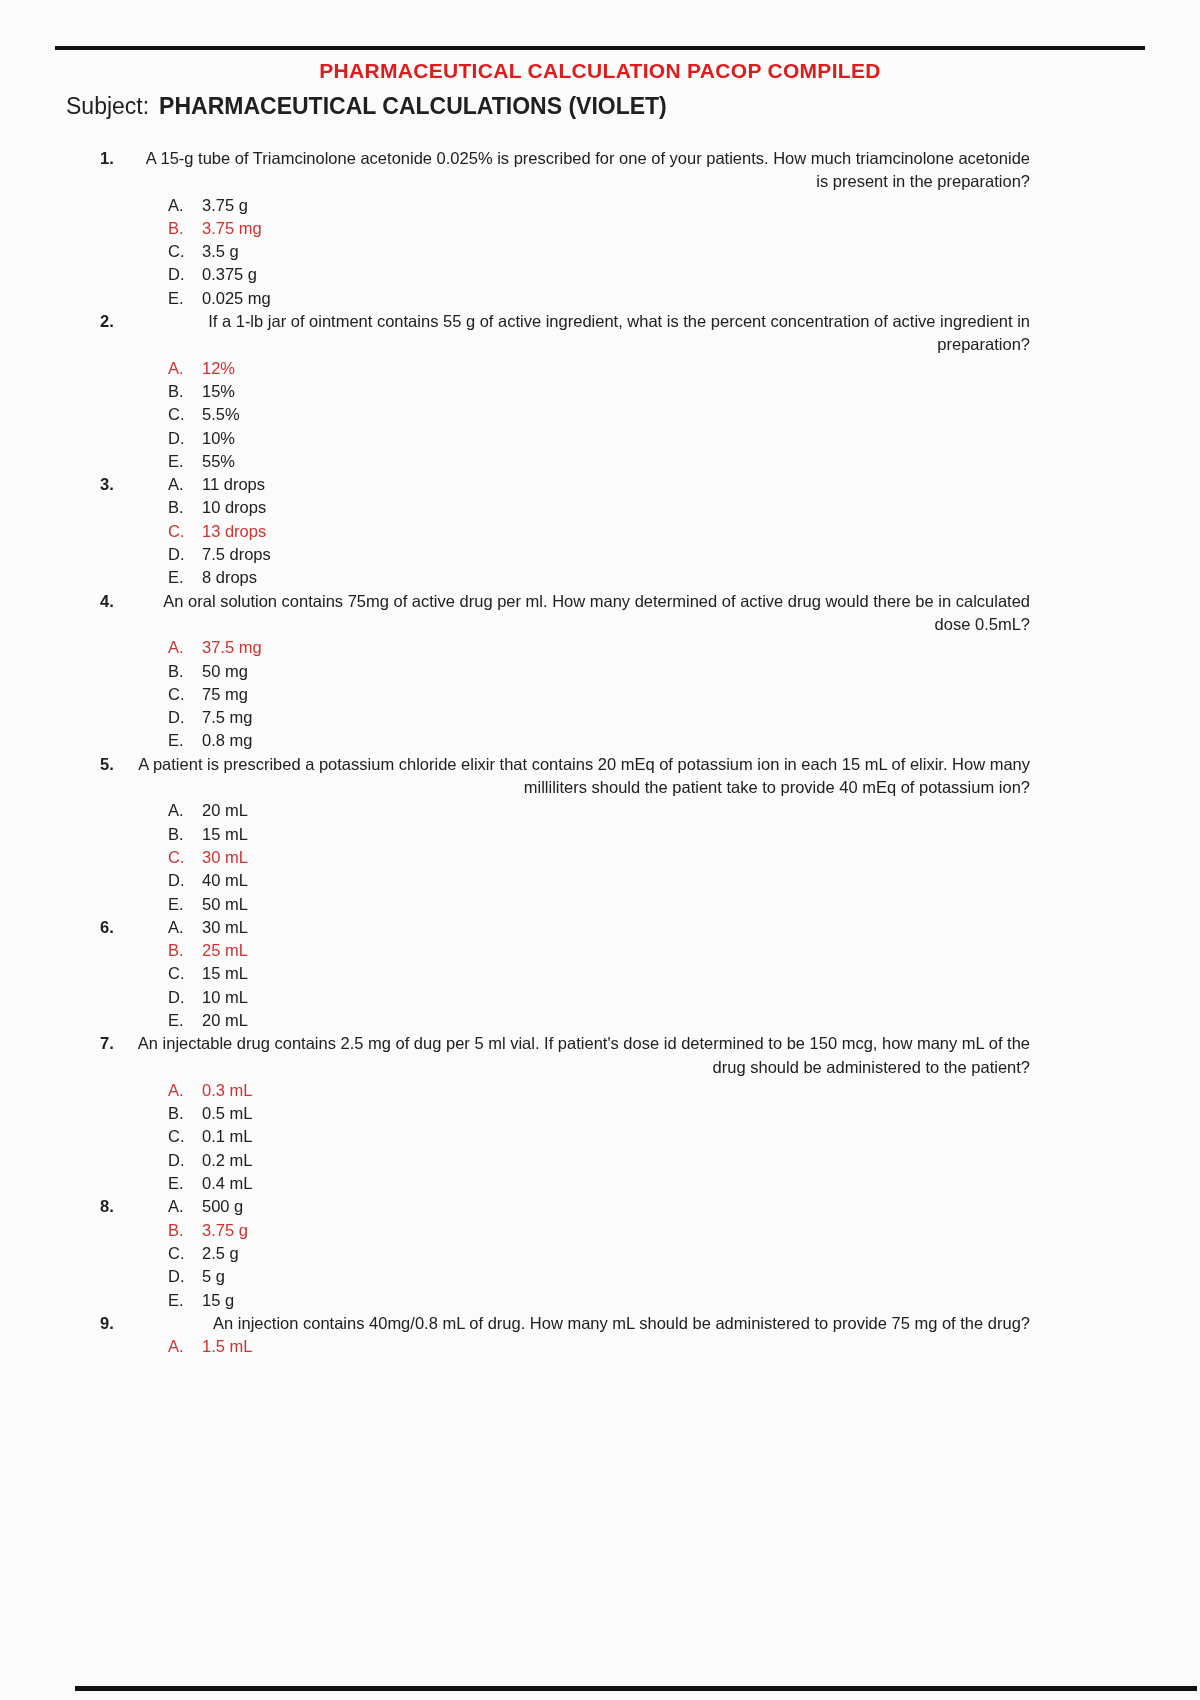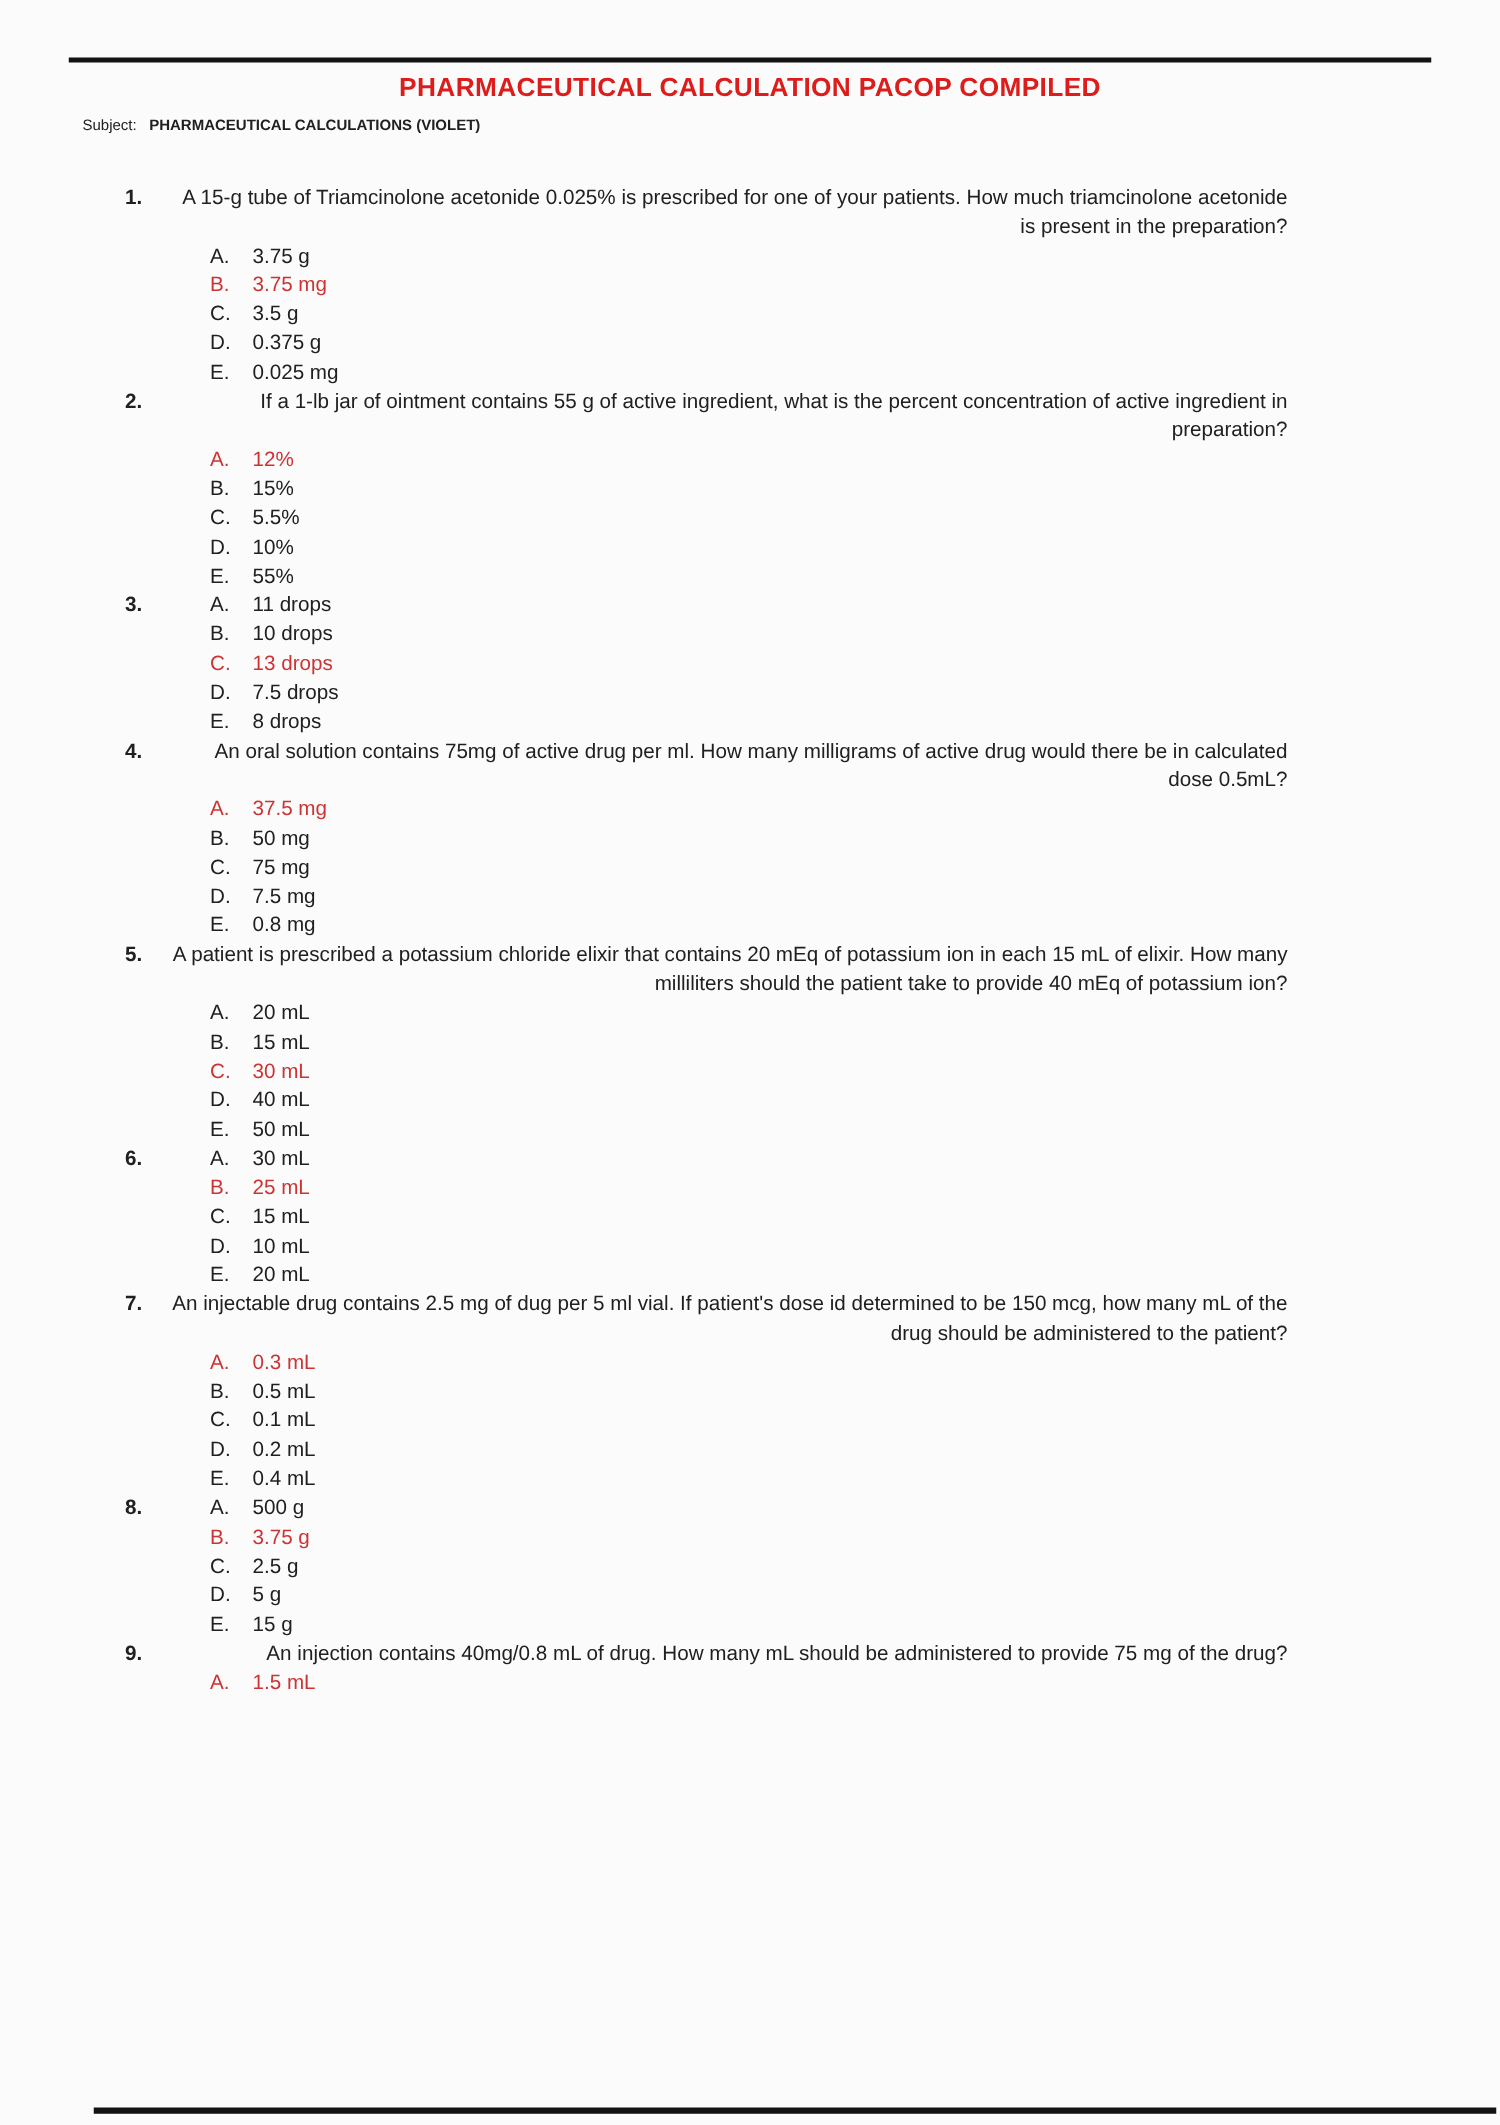--- a/index.html
+++ b/index.html
@@ -24,21 +24,21 @@
     top: 59px; left: 0; width: 100%;
     text-align: center;
     font-size: 21px;
     font-weight: bold;
     letter-spacing: 0.3px;
     color: var(--title-red, #dd1c1c);
   }
   .subject {
     position: absolute;
     top: 93px; left: 66px;
-    font-size: 12px;
+    font-size: 23px;
   }
   .subject .value { font-weight: bold; margin-left: 10px; }
   .questions {
     position: absolute;
     top: 147px; left: 90px;
     width: 960px;
     font-size: 16.5px;
     line-height: 23.3px;
   }
   .question { display: flex; align-items: flex-start; }
@@ -144,21 +144,21 @@
             <div class="option">
               <span class="opt-letter">E.</span>
               <span class="opt-text">8 drops</span>
             </div>
           </div>
         </div>
       </div>
       <div class="question">
         <div class="q-num">4.</div>
         <div class="q-body">
-          <div class="q-text">An oral solution contains 75mg of active drug per ml. How many milligrams of active drug would there be in calculated dose 0.5mL?</div>
+          <div class="q-text">An oral solution contains 75mg of active drug per ml. How many determined of active drug would there be in calculated dose 0.5mL?</div>
           <div class="options">
             <div class="option correct">
               <span class="opt-letter">A.</span>
               <span class="opt-text">37.5 mg</span>
             </div>
             <div class="option">
               <span class="opt-letter">B.</span>
               <span class="opt-text">50 mg</span>
             </div>
             <div class="option">

